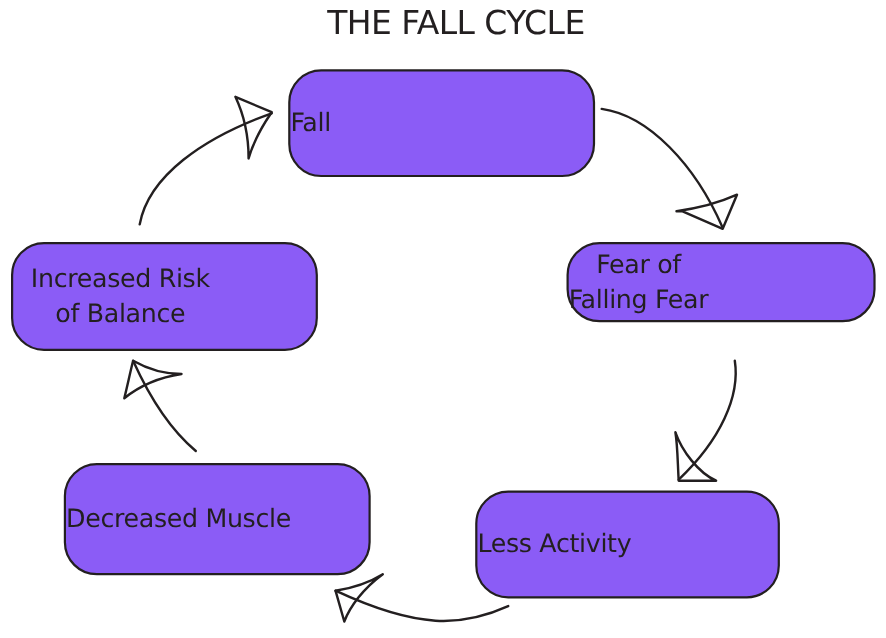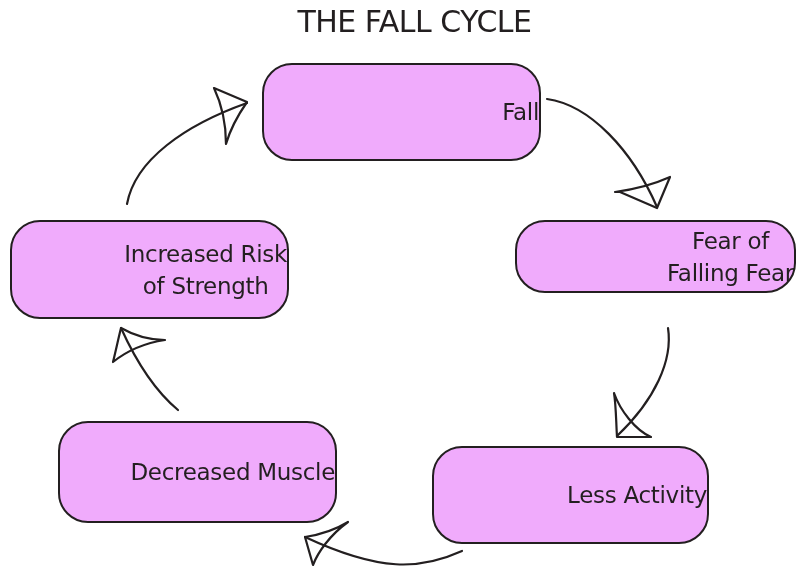--- a/index.html
+++ b/index.html
@@ -1,29 +1,29 @@
 <!DOCTYPE html>
 <html><head>
 <meta charset="utf-8">
 <style>
   html, body { margin: 0; padding: 0; background: #ffffff; }
   body { width: 805px; height: 580px; position: relative; overflow: hidden;
          font-family: "DejaVu Sans", "Liberation Sans", sans-serif; color: #231f20; }
   .title { position: absolute; left: 0; width: 805px; top: 4px; text-align: center;
            font-size: 30px; letter-spacing: -0.5px; color: #231f20; padding-left: 12px; }
-  .box { position: absolute; box-sizing: border-box; background: #f0abfc;
+  .box { position: absolute; box-sizing: border-box; background: #8b5cf6;
          border: 2.2px solid #231f20; border-radius: 30px;
-         display: flex; align-items: center; justify-content: flex-end; text-align: center;
+         display: flex; align-items: center; justify-content: flex-start; text-align: center;
          font-size: 23px; line-height: 32px; color: #231f20; letter-spacing: -0.3px; }
   .box span { display: block; }
   #b-fall { left: 262px; top: 63px; width: 279px; height: 98px; }
   #b-fear { left: 515px; top: 220px; width: 281px; height: 73px; }
   #b-less { left: 432px; top: 446px; width: 277px; height: 98px; }
   #b-dec  { left: 58px;  top: 421px; width: 279px; height: 102px; }
-  #b-inc  { left: 10px;  top: 220px; width: 279px; height: 99px; }
+  #b-inc  { left: 10px;  top: 220px; width: 279px; height: 99px; padding-left: 16px; }
   svg.arrows { position: absolute; left: 0; top: 0; width: 805px; height: 580px; }
   svg.arrows path { fill: none; stroke: #231f20; stroke-width: 2.2; stroke-linecap: round; stroke-linejoin: round; }
 </style>
 </head>
 <body>
 
 <div class="title">THE FALL CYCLE</div>
 
 <svg class="arrows" viewBox="0 0 805 580">
 
@@ -70,15 +70,15 @@
     </div>
 </div>
 <div class="box" id="b-dec">
   <div>
     <span>Decreased Muscle</span>
   </div>
 </div>
 <div class="box" id="b-inc">
   <div>
     <span>Increased Risk</span>
-    <span>of Strength</span>
+    <span>of Balance</span>
   </div>
 </div>
 
 </body></html>

